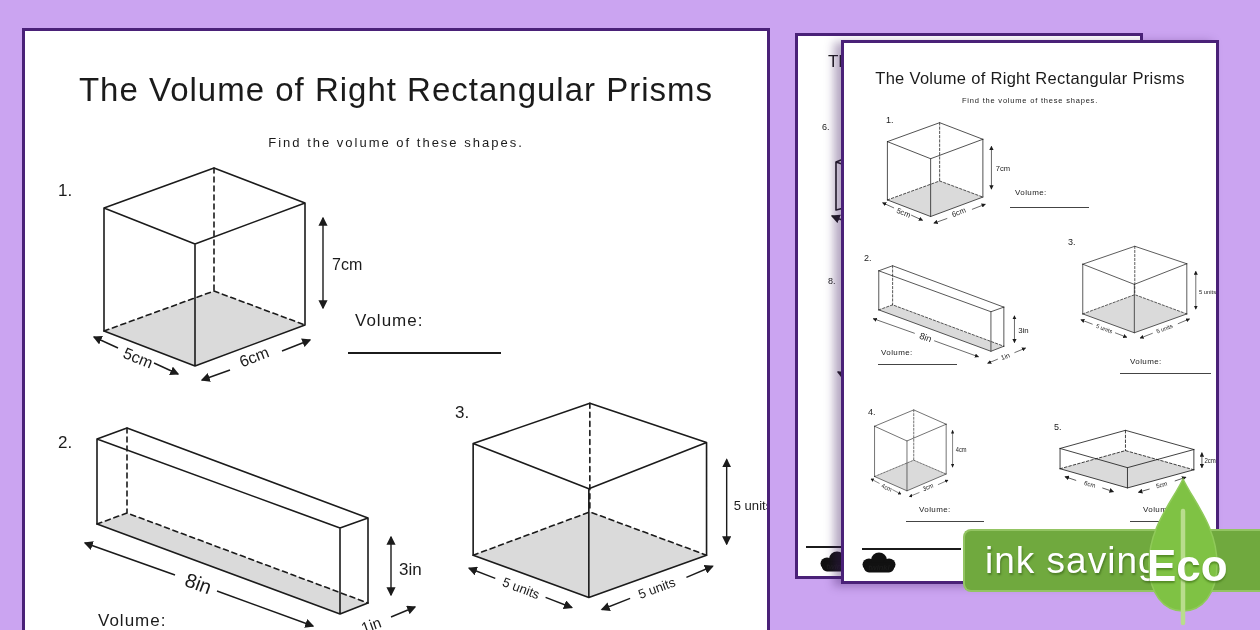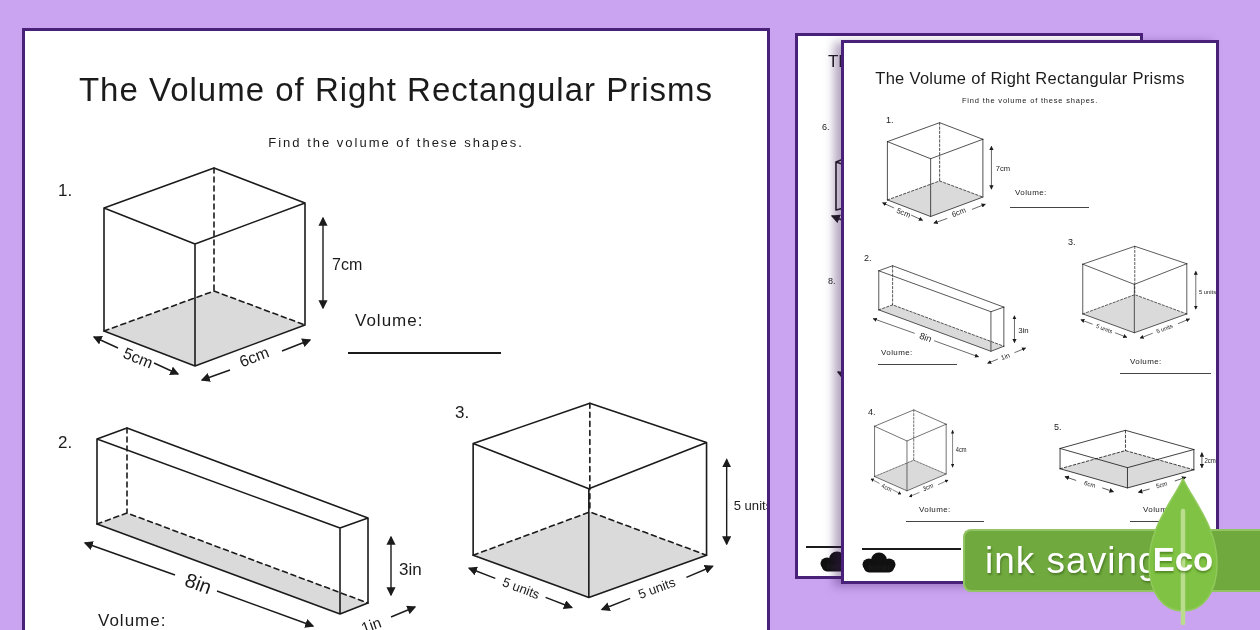--- a/index.html
+++ b/index.html
@@ -28,21 +28,21 @@
   .hid  { stroke-dasharray:5 4; }
   .dim  { fill:none; stroke:#1b1b1b; stroke-width:1.4; }
   .base { fill:#dadada; }
   #ribbon { position:absolute; left:963px; top:529px; width:297px; height:63px; z-index:4;
             background:#70a93e; border:2px solid #93c463; border-right:none;
             border-radius:8px 0 0 8px; }
   #ribbon .txt { position:absolute; left:20px; top:0; line-height:59px; font-size:37px; color:#fff;
                  letter-spacing:1px; text-shadow:1px 2px 2px rgba(50,90,20,.55); white-space:nowrap; }
   #leaf { left:1147px; top:477px; width:72px; height:148px; z-index:5; }
   #eco  { position:absolute; left:1147px; top:541px; width:72px; text-align:center; z-index:6;
-          font-size:33px; font-weight:bold; color:#fff; text-shadow:0 2px 2px rgba(60,110,20,.65); }
+          font-size:44px; font-weight:bold; color:#fff; text-shadow:0 2px 2px rgba(60,110,20,.65); }
   .cloud-logo text { font-style:italic; }
 </style>
 </head>
 <body>
 
 <svg width="0" height="0" style="position:absolute">
   <defs>
     <marker id="arrow" viewBox="0 0 10 10" refX="8.5" refY="5" markerWidth="6.5" markerHeight="6.5" orient="auto-start-reverse">
       <path d="M0,0 L10,5 L0,10 z" fill="#1b1b1b"></path>
     </marker>

